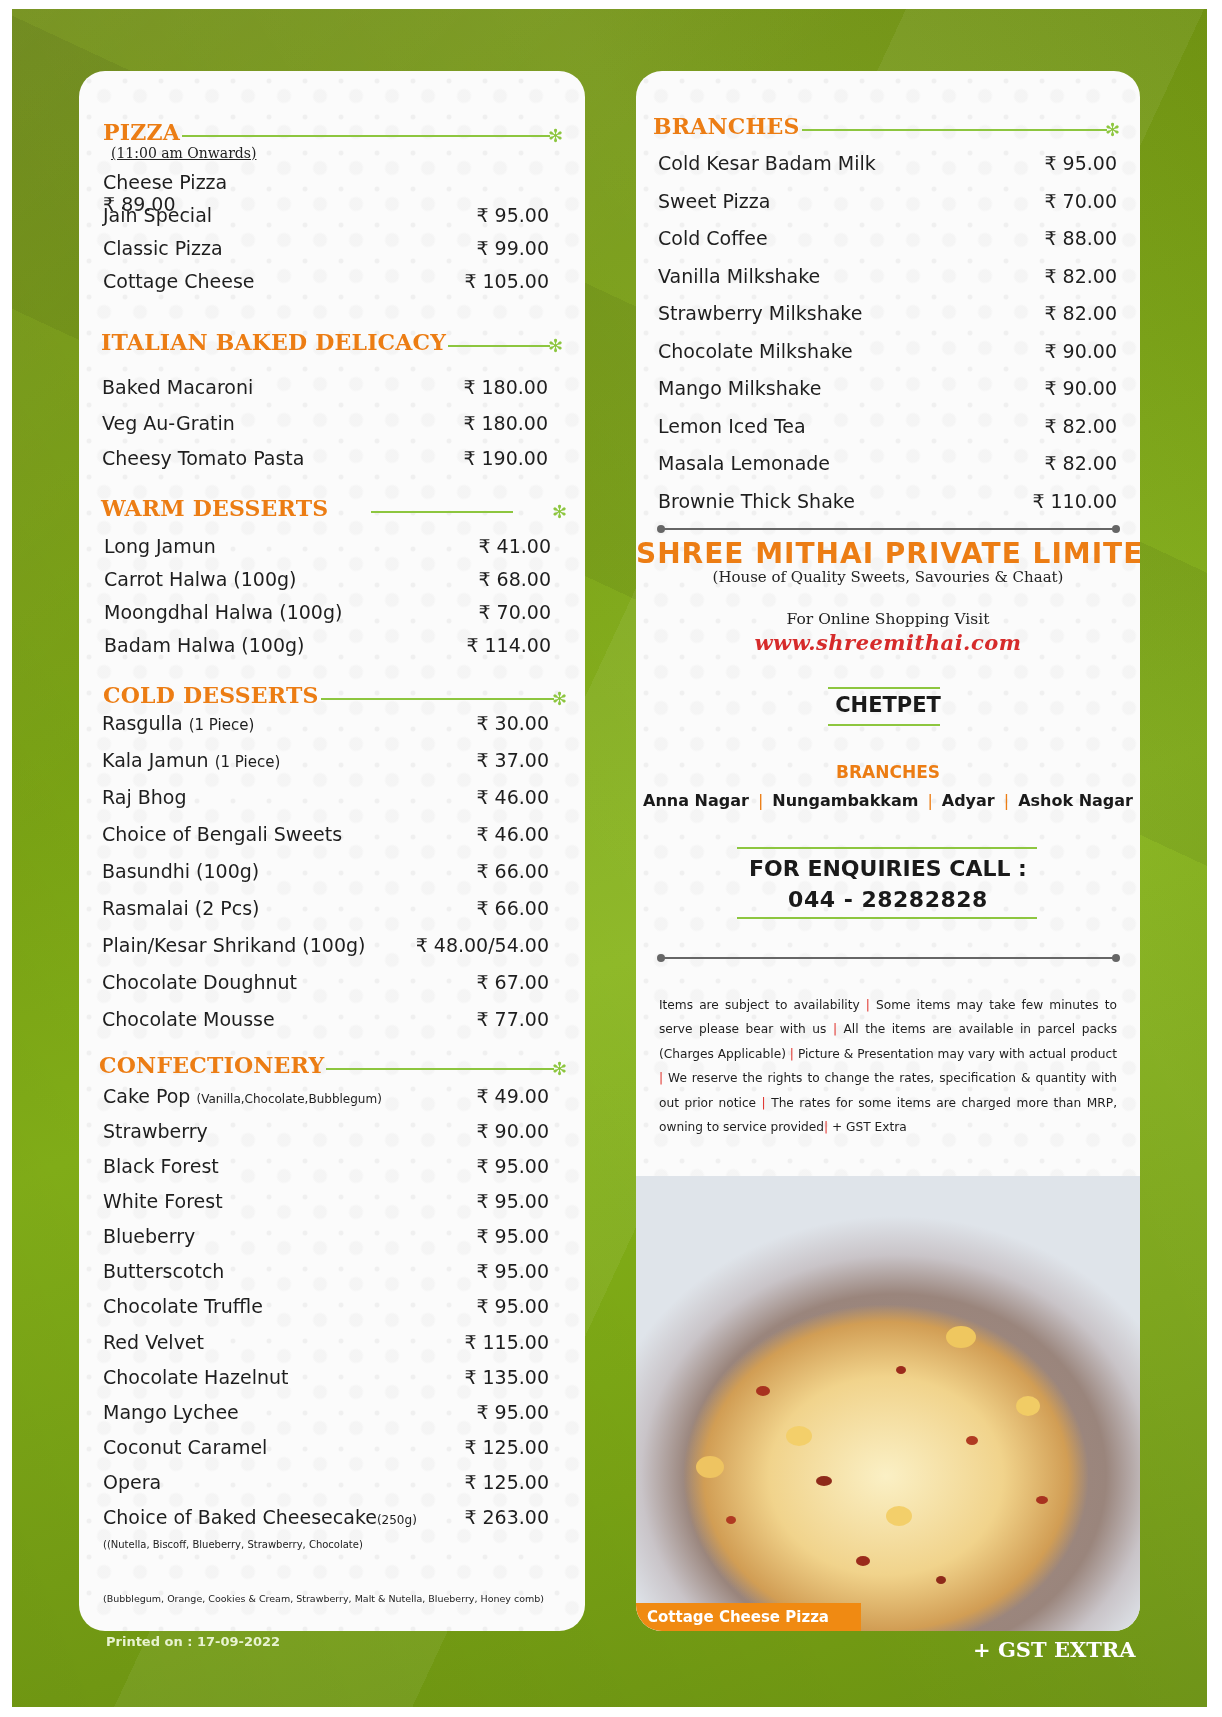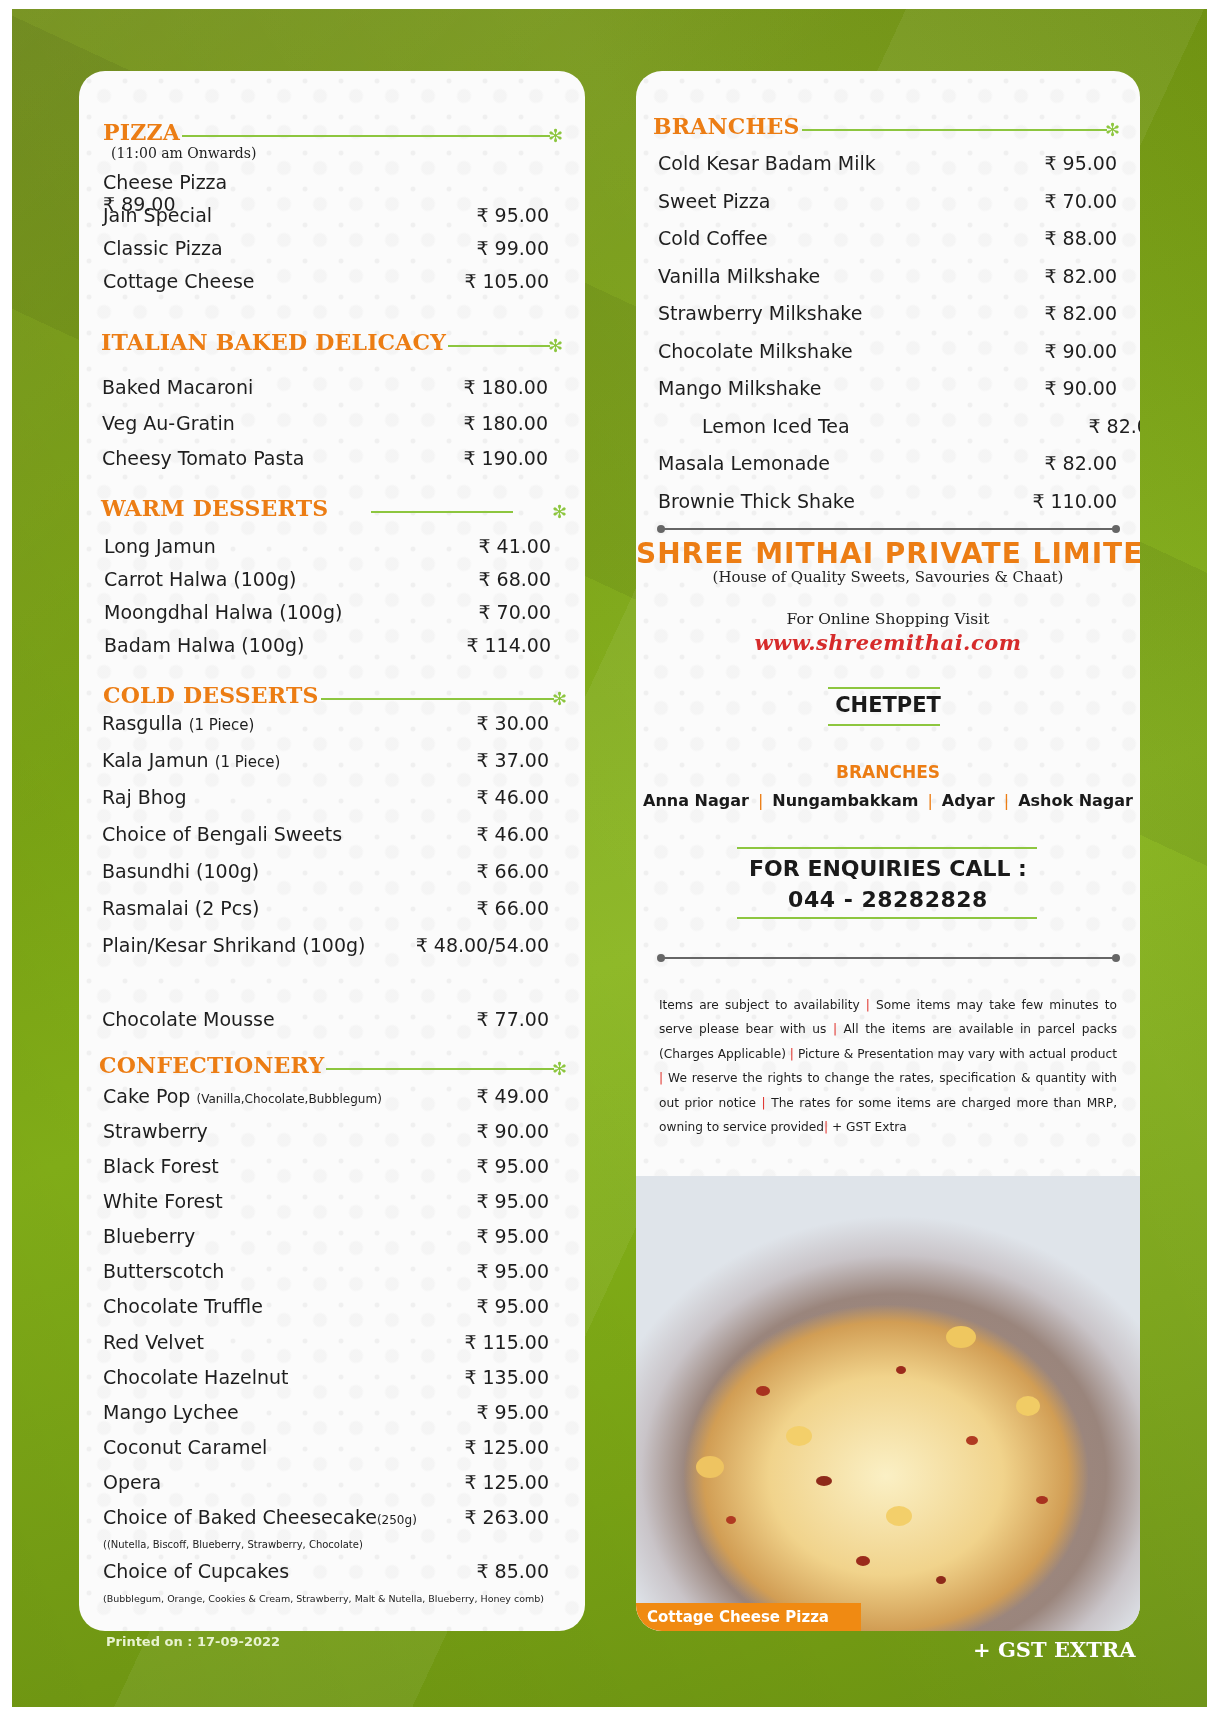--- a/index.html
+++ b/index.html
@@ -23,21 +23,21 @@
   .card {
     position: absolute; background-color: #fbfbfb; border-radius: 26px; overflow: hidden;
     background-image:
       radial-gradient(circle at 10px 10px, rgba(220,220,220,0.35) 2px, transparent 3px),
       radial-gradient(ellipse at 25px 25px, rgba(225,225,225,0.25) 6px, transparent 8px);
     background-size: 36px 36px, 36px 36px;
   }
   .card.left { left: 79px; top: 71px; width: 506px; height: 1560px; }
   .card.right { left: 636px; top: 71px; width: 504px; height: 1560px; }
 
-  .abs { position: absolute; white-space: nowrap; }
+  .abs { position: absolute; white-space: nowrap; text-decoration: underline; }
 
   .sec-head { position: absolute; display: flex; align-items: center; }
   .sec-title {
     font-family: "DejaVu Serif", serif; font-weight: bold; color: #ec7d14;
     font-size: 22px; letter-spacing: 0.2px; line-height: 1; text-align: center;
   }
   .sec-line { flex: 1; height: 2px; background: #8dc63f; margin-left: 2px; position: relative; top: 4px; }
   .sec-star { color: #8dc63f; font-size: 18px; line-height: 1; position: relative; top: 4px; margin-left: -2px; }
   .sec-note { font-family: "DejaVu Serif", serif; font-size: 14px; color: #222; }
 
@@ -175,20 +175,24 @@
       <span class="price">₹ 66.00</span>
     </div>
   <div class="item" style="left:23px; top:826px; width:447px;">
       <span class="name">Rasmalai (2 Pcs)</span>
       <span class="price">₹ 66.00</span>
     </div>
   <div class="item" style="left:23px; top:863px; width:447px;">
       <span class="name">Plain/Kesar Shrikand (100g)</span>
       <span class="price">₹ 48.00/54.00</span>
     </div>
+  <div class="item" style="left:23px; top:900px; width:447px;">
+      <span class="name">Chocolate Doughnut</span>
+      <span class="price">₹ 67.00</span>
+    </div>
   <div class="item" style="left:23px; top:937px; width:447px;">
       <span class="name">Chocolate Mousse</span>
       <span class="price">₹ 77.00</span>
     </div>
 
   <div class="sec-head" style="left:20px; top:983px; width:468px;">
     <span class="sec-title">CONFECTIONERY</span>
     <span class="sec-line"></span>
     <span class="sec-star">✻</span>
   </div>
@@ -238,24 +242,20 @@
     </div>
   <div class="item" style="left:24px; top:1400px; width:446px;">
       <span class="name">Opera</span>
       <span class="price">₹ 125.00</span>
     </div>
   <div class="item" style="left:24px; top:1435px; width:446px;">
       <span class="name"><span>Choice of  Baked Cheesecake</span><span class="tiny">(250g)</span></span>
       <span class="price">₹ 263.00</span>
     </div>
   <div class="sub" style="left:24px; top:1468px;">((Nutella, Biscoff, Blueberry, Strawberry, Chocolate)</div>
-  <div class="item" style="left:24px; top:1489px; width:446px;">
-      <span class="name">Choice of Cupcakes</span>
-      <span class="price">₹ 85.00</span>
-    </div>
   <div class="sub" style="left:24px; top:1522px; font-size:9.5px;">(Bubblegum, Orange, Cookies &amp; Cream, Strawberry, Malt &amp; Nutella, Blueberry, Honey comb)</div>
 </div>
 
 <div class="card right">
   <div class="sec-head" style="left:17px; top:44px; width:467px;">
     <span class="sec-title">BRANCHES</span>
     <span class="sec-line"></span>
     <span class="sec-star">✻</span>
   </div>
   <div class="item" style="left:22px; top:81px; width:459px;">
@@ -279,21 +279,21 @@
       <span class="price">₹ 82.00</span>
     </div>
   <div class="item" style="left:22px; top:269px; width:459px;gap:8px;">
       <span class="name">Chocolate Milkshake</span>
       <span class="price">₹ 90.00</span>
     </div>
   <div class="item" style="left:22px; top:306px; width:459px;">
       <span class="name">Mango Milkshake</span>
       <span class="price">₹ 90.00</span>
     </div>
-  <div class="item" style="left:22px; top:344px; width:459px;margin-left:44px;">
+  <div class="item" style="left:22px; top:344px; width:459px;">
       <span class="name">Lemon Iced Tea</span>
       <span class="price">₹ 82.00</span>
     </div>
   <div class="item" style="left:22px; top:381px; width:459px;">
       <span class="name">Masala Lemonade</span>
       <span class="price">₹ 82.00</span>
     </div>
   <div class="item" style="left:22px; top:419px; width:459px;">
       <span class="name">Brownie Thick Shake</span>
       <span class="price">₹ 110.00</span>

